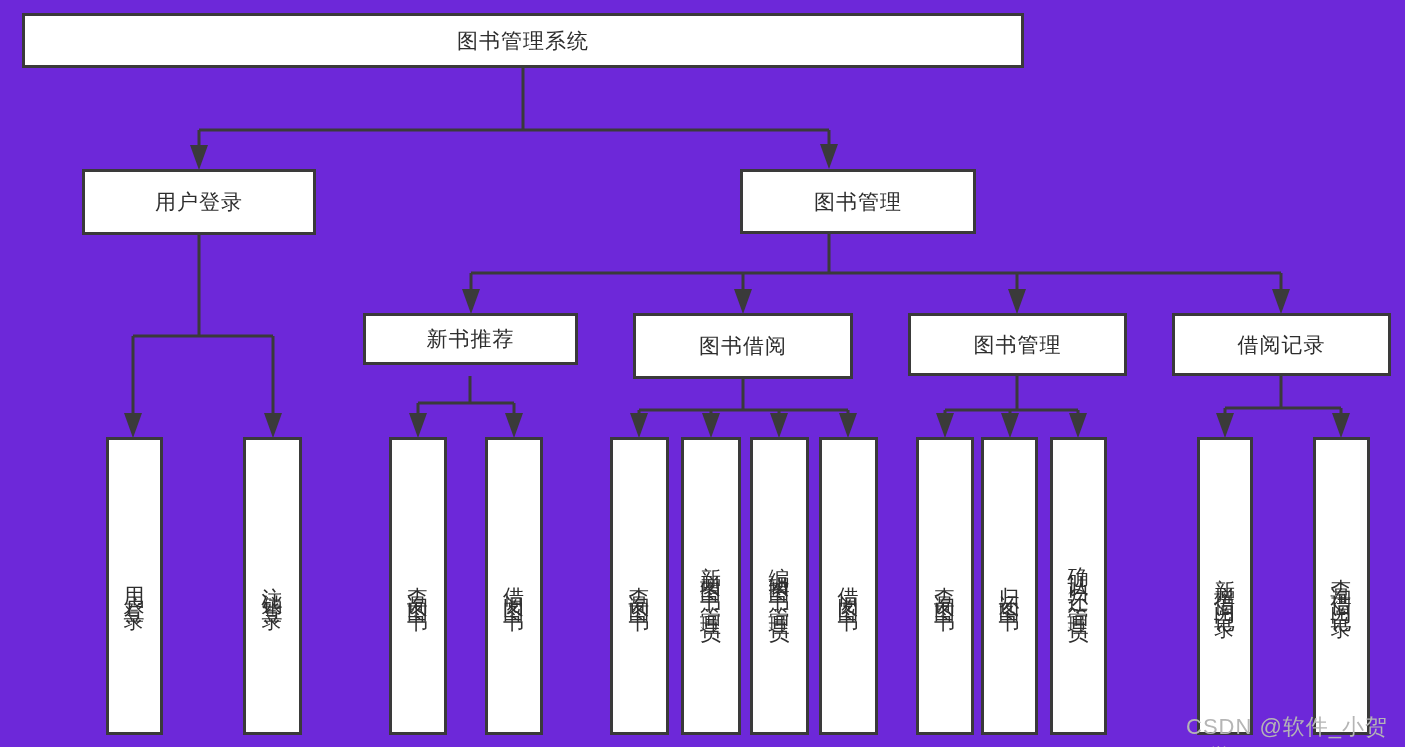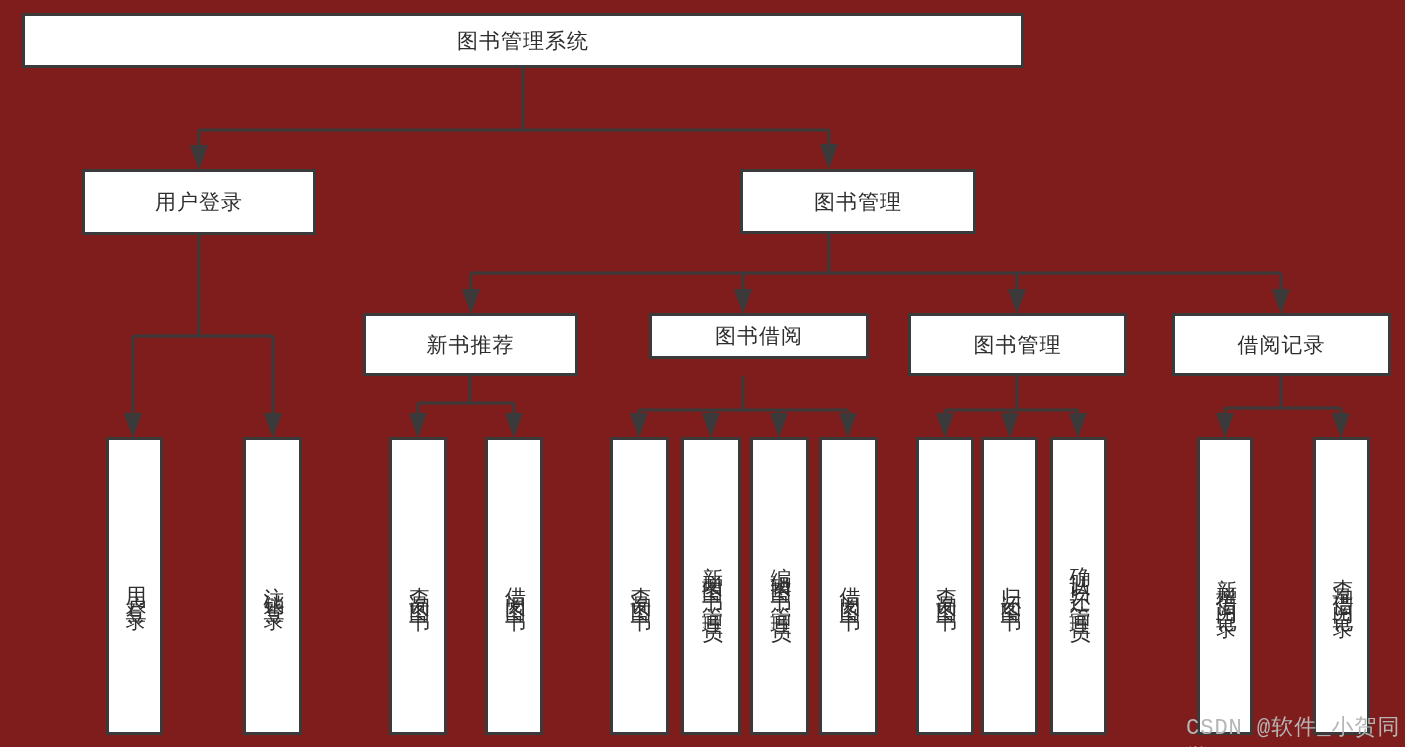--- a/index.html
+++ b/index.html
@@ -1,21 +1,21 @@
 <!DOCTYPE html>
 <html><head>
 <meta charset="utf-8">
 <style>
   html, body { margin: 0; padding: 0; background: #ffffff; }
   .canvas {
     position: relative;
     width: 1405px;
     height: 747px;
-    background: #7f1d1d;
-    font-family: Liberation Mono, monospace;
+    background: #6d28d9;
+    font-family: Liberation Sans, sans-serif;
     overflow: hidden;
   }
   .connector-layer {
     position: absolute;
     left: 0; top: 0;
     width: 1405px; height: 747px;
     pointer-events: none;
   }
   .box {
     position: absolute;
@@ -88,24 +88,24 @@
     <span>图书管理系统</span>
   </div>
 
   <div class="box hbox" style="left:82px; top:169px; width:234px; height:66px;">
     <span>用户登录</span>
   </div>
   <div class="box hbox" style="left:740px; top:169px; width:236px; height:65px;align-items:center;">
     <span>图书管理</span>
   </div>
 
-  <div class="box hbox" style="left:363px; top:313px; width:215px; height:63px;">
+  <div class="box hbox" style="left:363px; top:313px; width:215px; height:52px;">
     <span>新书推荐</span>
   </div>
-  <div class="box hbox" style="left:633px; top:313px; width:220px; height:46px;margin-left:16px;">
+  <div class="box hbox" style="left:633px; top:313px; width:220px; height:66px;">
     <span>图书借阅</span>
   </div>
   <div class="box hbox" style="left:908px; top:313px; width:219px; height:63px;">
     <span>图书管理</span>
   </div>
   <div class="box hbox" style="left:1172px; top:313px; width:219px; height:63px;">
     <span>借阅记录</span>
   </div>
 
   <div class="box vbox" style="left:106px; top:437px; width:57px; height:298px;">

